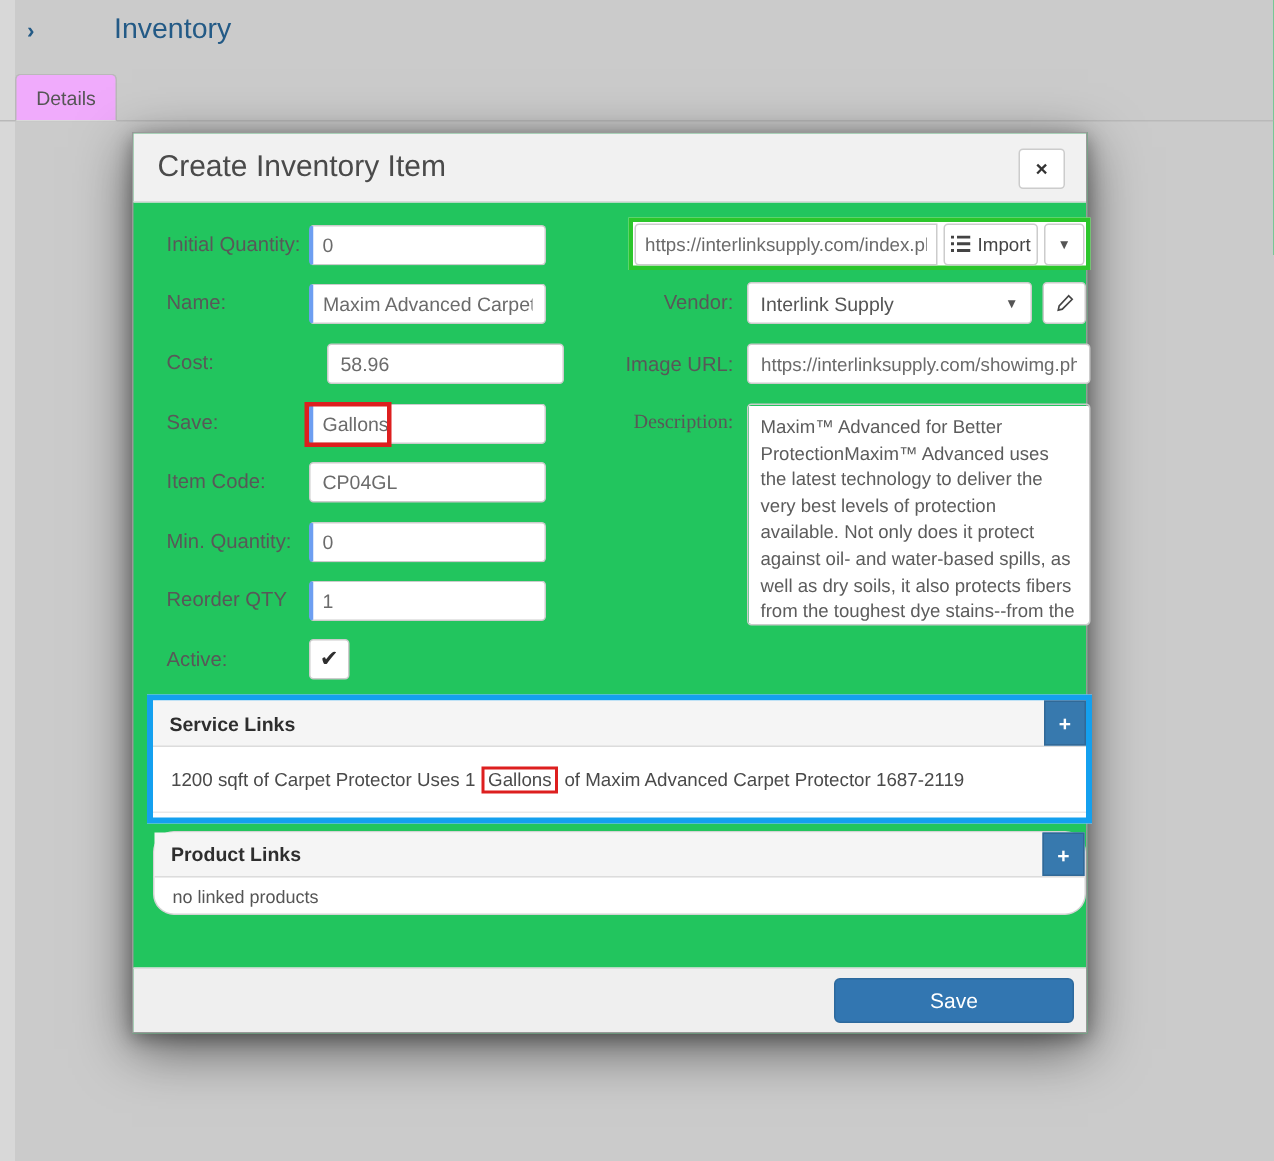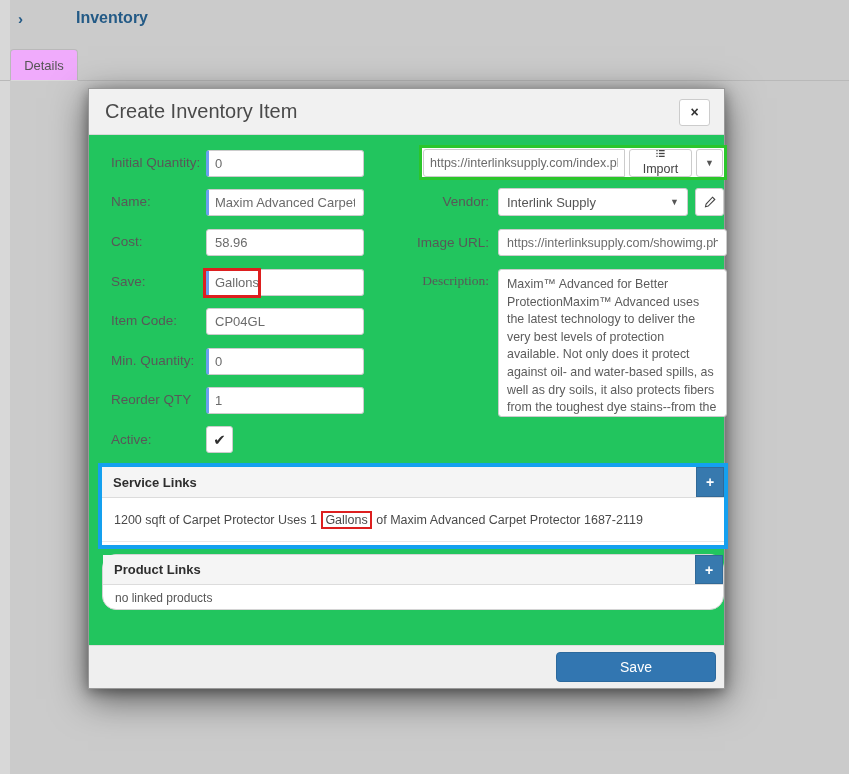--- a/index.html
+++ b/index.html
@@ -8,21 +8,21 @@
     font-family:"Liberation Sans","DejaVu Sans",sans-serif;
     background:#cbcbcb;
     position:relative;
     overflow:hidden;
   }
   .left-strip { position:absolute; left:0; top:0; width:10px; height:774px; background:#d8d8d8; }
 
   
   .breadcrumb { position:absolute; left:18px; top:9px; display:flex; align-items:center; gap:13px; }
   .breadcrumb .chev { color:#235a86; font-size:15px; font-weight:bold; }
-  .breadcrumb .crumb { color:#235a86; font-size:16px; font-weight:bold;padding-left:40px; }
+  .breadcrumb .crumb { color:#235a86; font-size:19px; font-weight:normal;padding-left:40px; }
 
   
   .tabbar { position:absolute; left:0; top:49px; width:849px; height:32px; border-bottom:1px solid #b9b9b9; }
   .tab {
     position:absolute; left:10px; bottom:-1px; width:68px; height:32px;
     background:#f0abfc; border:1px solid #b9b9b9; border-bottom:1px solid #d9d9d9;
     border-radius:4px 4px 0 0; color:#555; font-size:13px;
     display:flex; align-items:center; justify-content:center;
   }
 
@@ -67,21 +67,21 @@
   .green-box {
     position:absolute; left:330px; top:56px; width:308px; height:35px;
     border:3px solid #2bc62b; display:flex; align-items:center; gap:4px; padding:0 1px;
     background:#fff;
   }
   .green-box .url-inp { position:static; flex:0 0 202px; height:28px; border-radius:3px 0 0 3px; font-size:12.5px; padding:0 6px; }
   .btn-sm {
     height:28px; background:#fff; border:1px solid #ccc; border-radius:3px;
     font-size:12.5px; color:#444; display:flex; align-items:center; justify-content:center; gap:5px; cursor:pointer;
   }
-  .import-btn { width:65px;flex-direction:column; }
+  .import-btn { width:65px; }
   .caret-btn { width:28px; }
   .caret { font-size:9px; color:#555; }
 
   .rlabel { text-align:right; }
   .vendor-select {
     position:absolute; left:409px; top:99px; width:190px; height:28px;
     background:#fff; border:1px solid #ccc; border-radius:3px; cursor:pointer;
     display:flex; align-items:center; justify-content:space-between; padding:0 8px;
     font-size:13px; color:#555;
   }
@@ -153,21 +153,21 @@
     <div class="close-btn">×</div>
   </div>
 
   <div class="fld-label row-label" style="top:66px;">Initial Quantity:</div>
   <input class="inp linp accent" style="top: 61px;" value="0">
 
   <div class="fld-label row-label" style="top:105px;">Name:</div>
   <input class="inp linp accent" style="top: 100px;" value="Maxim Advanced Carpet Pro">
 
   <div class="fld-label row-label" style="top:145px;">Cost:</div>
-  <input class="inp linp" style="top: 140px;" value="58.96">
+  <input class="inp linp" style="top: 140px; margin-left: 12px;" value="58.96">
 
   <div class="fld-label row-label" style="top:185px;">Save:</div>
   <input class="inp linp accent" style="top: 180px;" value="Gallons">
   <div class="red-box unit-redbox" style="top:179px;"></div>
 
   <div class="fld-label row-label" style="top:224px;">Item Code:</div>
   <input class="inp linp" style="top: 219px;" value="CP04GL">
 
   <div class="fld-label row-label" style="top:264px;">Min. Quantity:</div>
   <input class="inp linp accent" style="top: 259px;" value="0">

